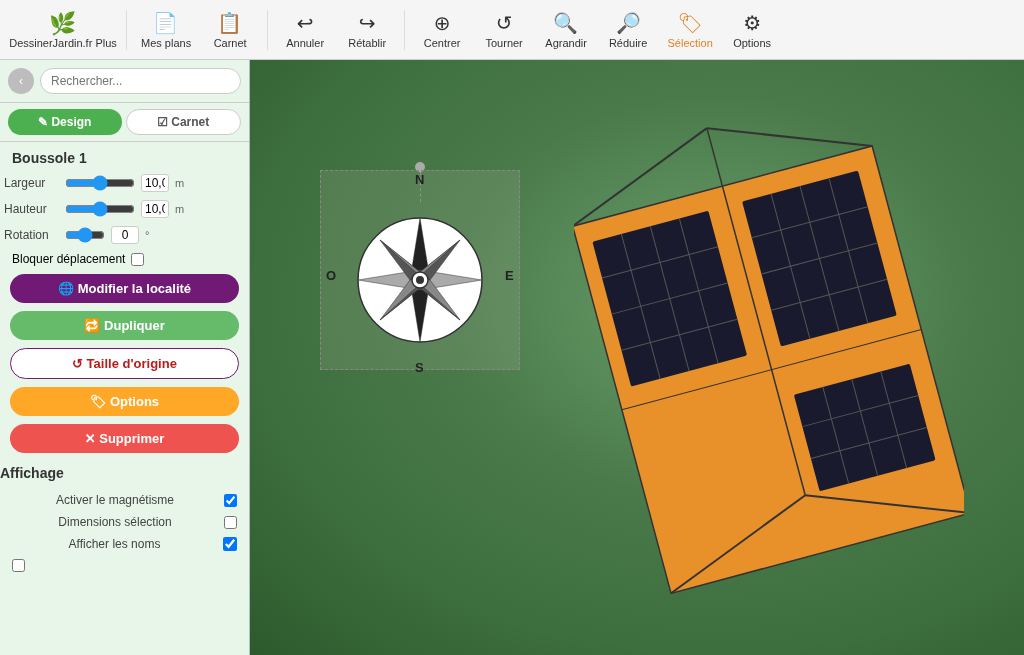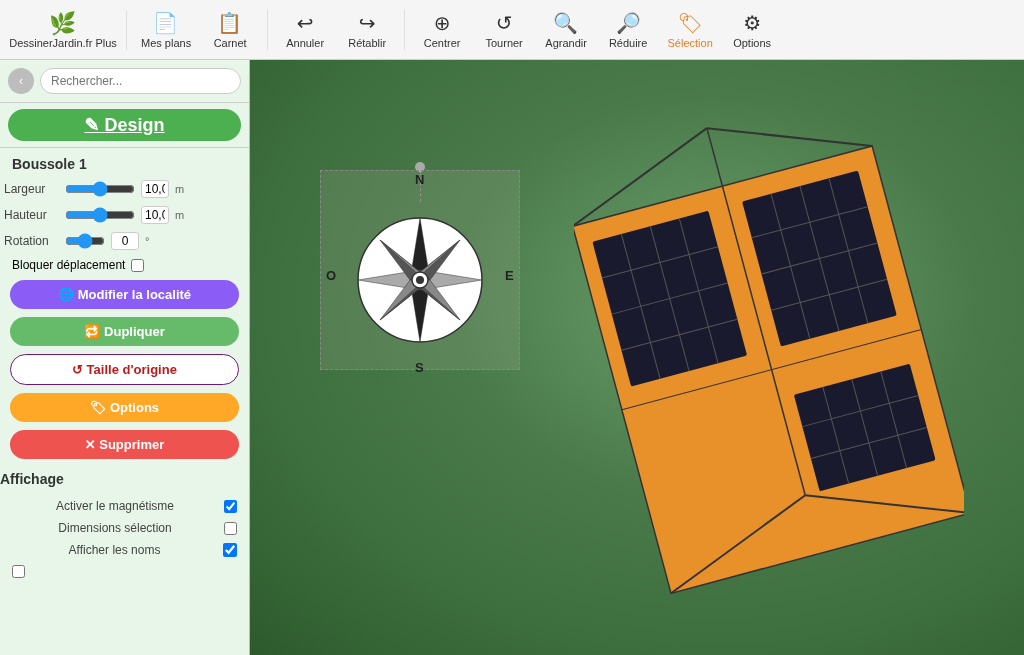--- a/index.html
+++ b/index.html
@@ -44,21 +44,21 @@
     }
     .search-input {
       flex: 1; padding: 5px 10px; border: 1px solid #ccc; border-radius: 16px;
       font-size: 12px; outline: none; background: white;
     }
     .tab-bar {
       display: flex; padding: 6px 8px; gap: 4px; border-bottom: 1px solid #ccc;
     }
     .tab-btn {
       flex: 1; padding: 5px; border-radius: 16px; border: none; cursor: pointer;
-      font-size: 18px; font-weight: bold; text-decoration: underline;
+      font-size: 12px; font-weight: bold;
     }
     .tab-btn.active { background: #4caf50; color: white; }
     .tab-btn.inactive { background: white; color: #555; border: 1px solid #ccc; }
 
     .section-title {
       font-weight: bold; font-size: 14px; padding: 8px 12px 4px;
       color: #333;
     }
     .prop-row {
       display: flex; align-items: center; padding: 4px 4px;
@@ -78,21 +78,21 @@
     .lock-row {
       display: flex; align-items: center; padding: 4px 12px; gap: 6px;
       font-size: 12px;
     }
 
     .action-btn {
       margin: 4px 10px; padding: 7px 10px; border-radius: 20px;
       border: none; cursor: pointer; font-size: 13px; font-weight: bold;
       display: flex; align-items: center; justify-content: center; gap: 6px;
     }
-    .btn-blue { background: #8b5cf6; color: white; }
+    .btn-blue { background: #701a75; color: white; }
     .btn-green { background: #66bb6a; color: white; }
     .btn-white { background: white; color: #b91c1c; border: 1px solid #701a75; }
     .btn-orange { background: #ffa726; color: white; }
     .btn-red { background: #ef5350; color: white; }
 
     .affichage-section { padding: 8px 0; }
     .affichage-row {
       display: flex; align-items: center; padding: 4px 12px; gap: 6px;
       font-size: 12px;
     }
@@ -197,20 +197,21 @@
 
 <div id="main">
 
   <div id="sidebar">
     <div class="sidebar-top">
       <div class="back-btn">‹</div>
       <input class="search-input" type="text" placeholder="Rechercher..." style="">
     </div>
     <div class="tab-bar">
       <button class="tab-btn active">✎ Design</button>
+      <button class="tab-btn inactive">☑ Carnet</button>
     </div>
 
     <div class="section-title">Boussole 1</div>
 
     <div class="prop-row">
       <span class="prop-label">Largeur</span>
       <input type="range" class="prop-slider" min="0" max="20" value="10" style="">
       <input type="text" class="prop-value" value="10,0" style="">
       <span class="prop-unit">m</span>
     </div>

